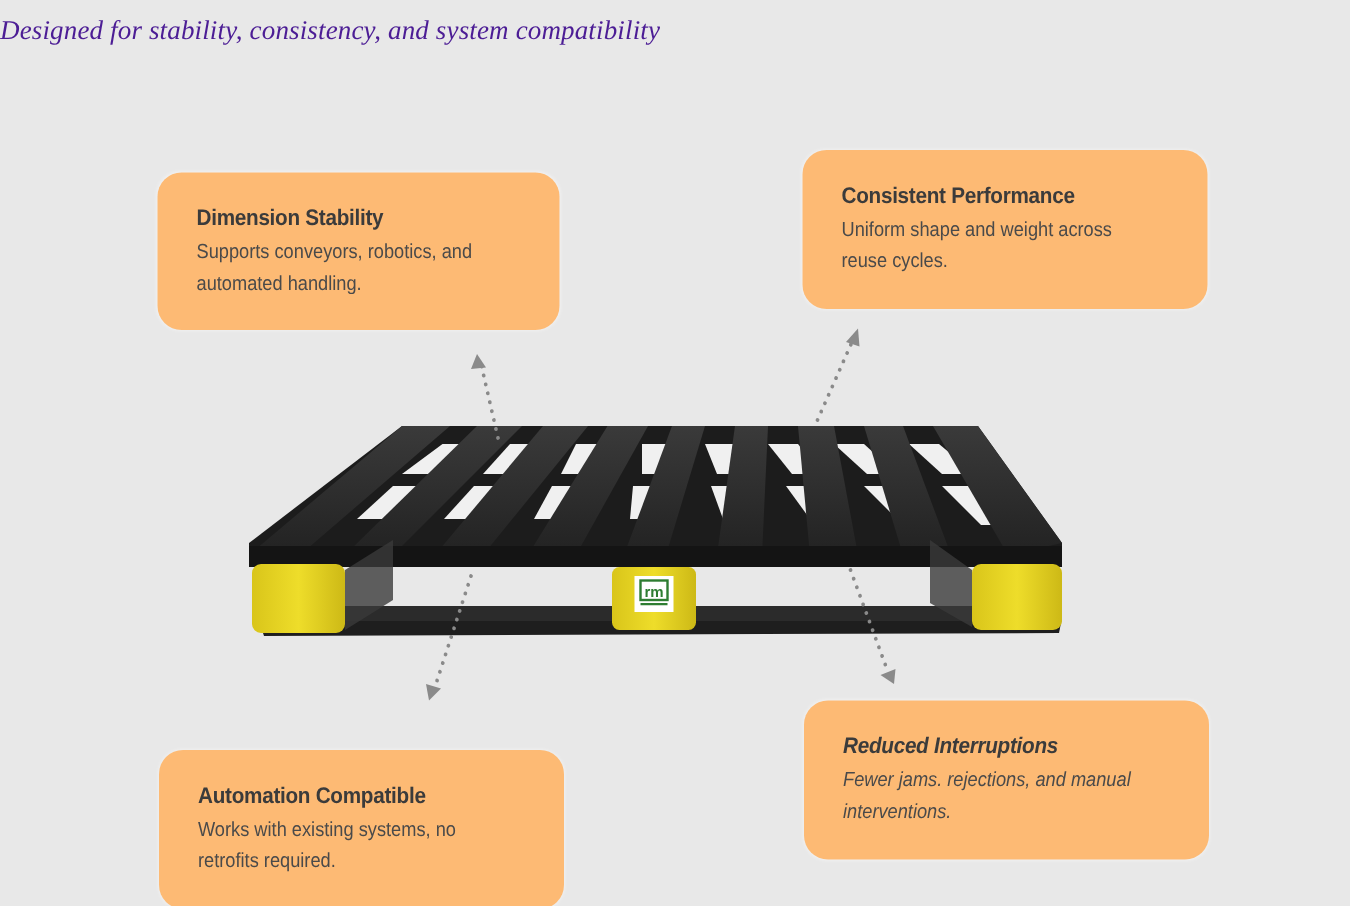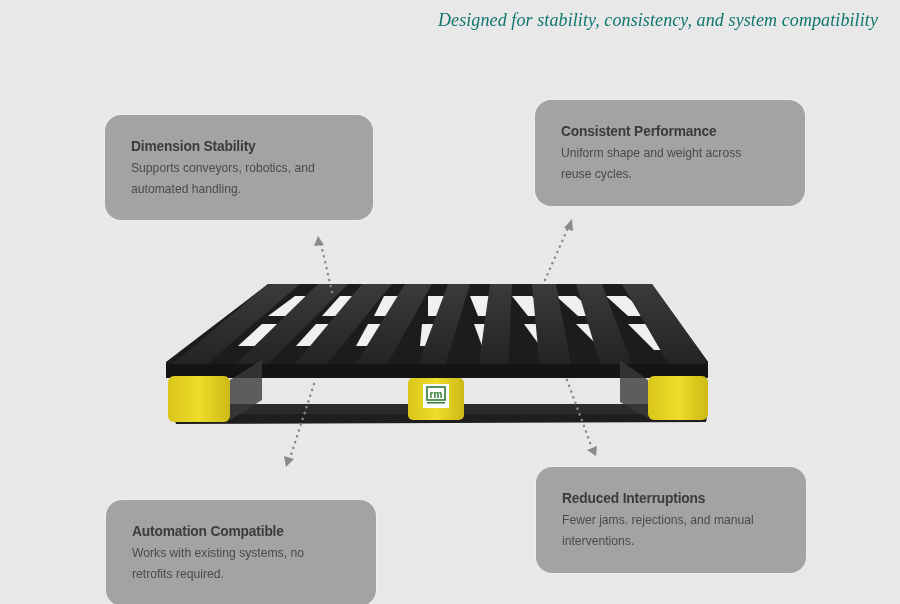--- a/index.html
+++ b/index.html
@@ -4,30 +4,30 @@
 <style>
   html, body { margin: 0; padding: 0; }
   body {
     width: 900px; height: 604px; overflow: hidden;
     background: #e8e8e8;
     position: relative;
     font-family: "Liberation Sans", sans-serif;
   }
   .subtitle {
     position: absolute; left: 0; top: 10px; width: 878px;
-    text-align: right;
+    text-align: left;
     font-family: "Liberation Serif", serif;
     font-style: italic;
     font-size: 18px;
-    color: #0f766e;
+    color: #4c1d95;
     letter-spacing: 0.1px;
   }
   .card {
     position: absolute;
-    background: #a3a3a3;
+    background: #fdba74;
     border-radius: 16px;
     box-shadow: 0 0 3px rgba(255,255,255,0.6);
     box-sizing: border-box;
     padding: 22px 26px;
   }
   .card-title {
     font-family: "Liberation Sans", sans-serif;
     font-weight: bold;
     font-size: 15px;
     color: #3b3b3b;
@@ -42,21 +42,21 @@
     font-size: 13.5px;
     line-height: 21px;
     color: #4a4a4a;
     transform: scaleX(0.9);
     transform-origin: left top;
     width: 215px;
   }
   #card-tl { left: 105px; top: 115px; width: 268px; height: 105px; }
   #card-tr { left: 535px; top: 100px; width: 270px; height: 106px; }
   #card-bl { left: 106px; top: 500px; width: 270px; height: 106px; }
-  #card-br { left: 536px; top: 467px; width: 270px; height: 106px; }
+  #card-br { left: 536px; top: 467px; width: 270px; height: 106px; font-style: italic; }
 
   #pallet-svg { position: absolute; left: 0; top: 0; }
 </style>
 </head>
 <body>
 
 <div class="subtitle">Designed for stability, consistency, and system compatibility</div>
 
 <svg id="pallet-svg" width="900" height="604" viewBox="0 0 900 604">
   <defs>

